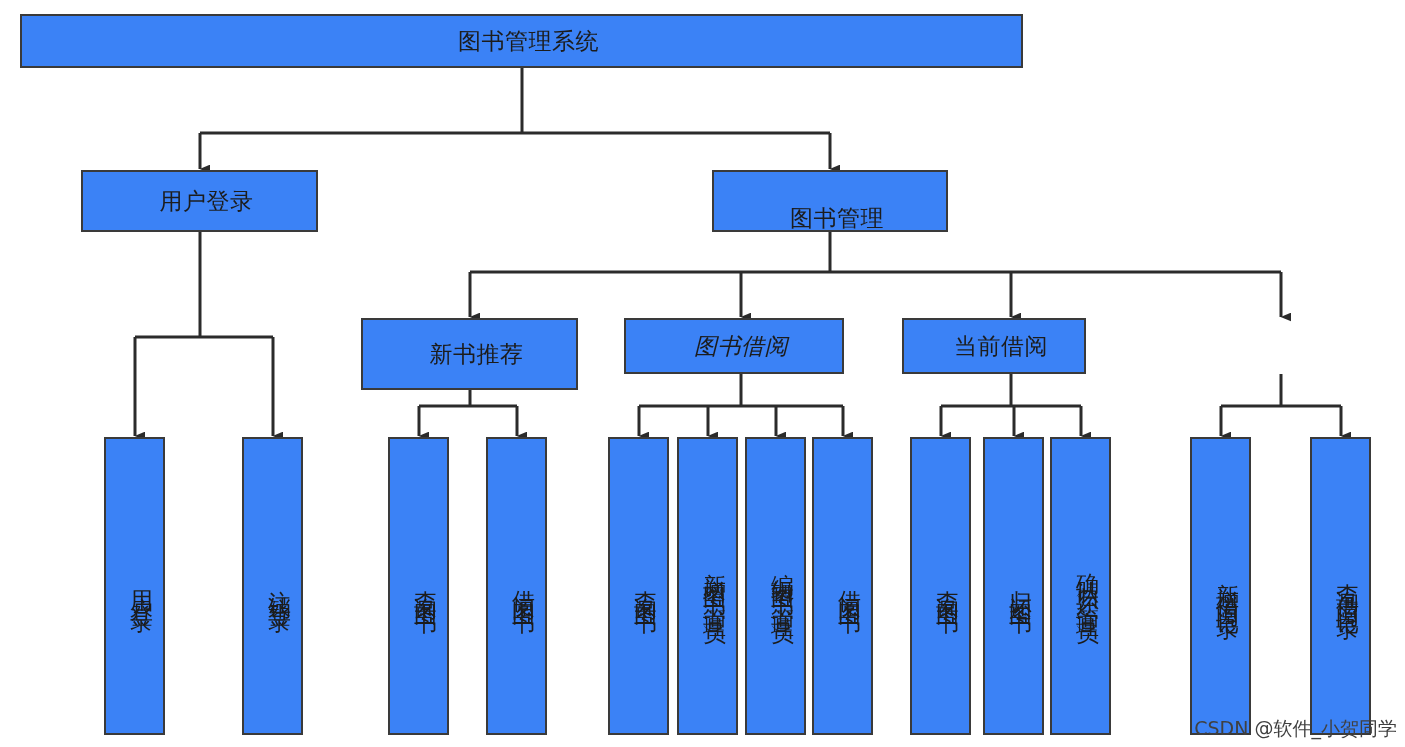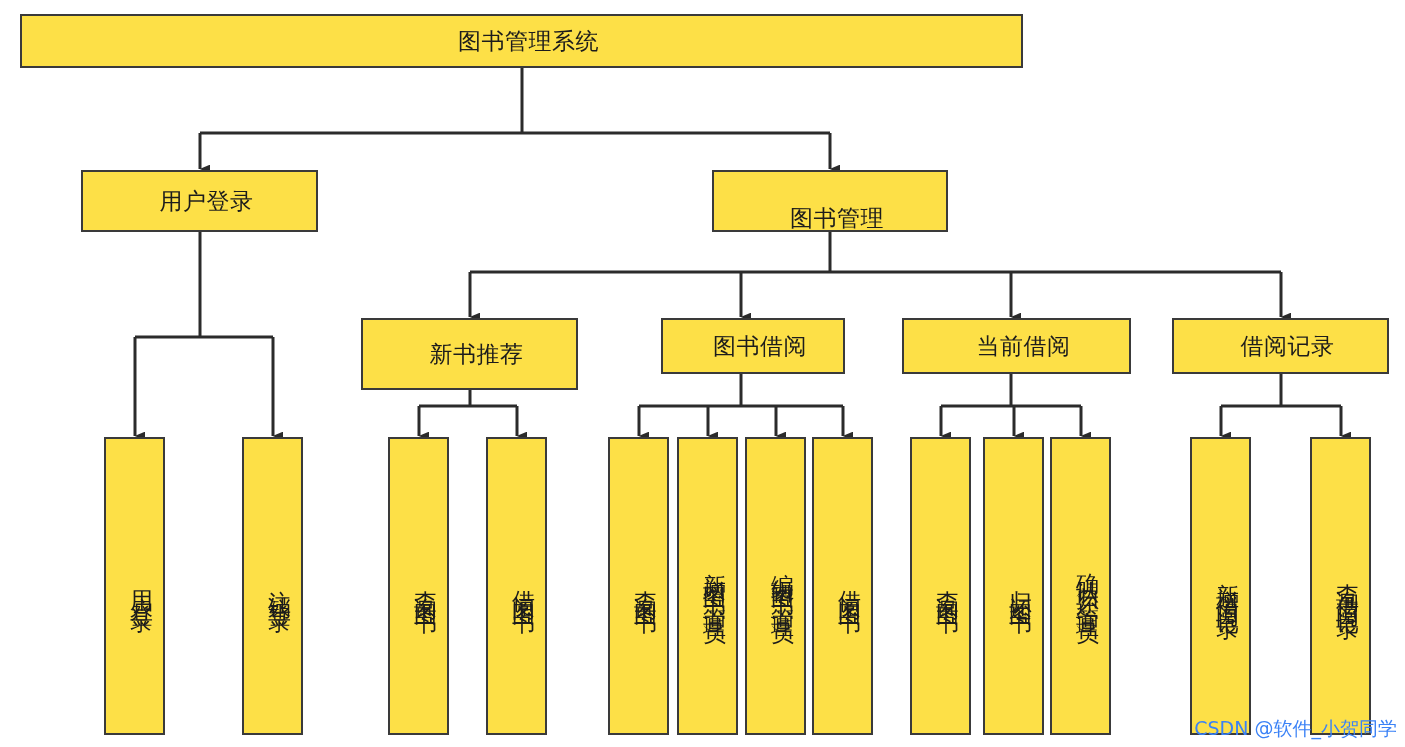--- a/index.html
+++ b/index.html
@@ -24,21 +24,21 @@
     position: absolute;
     left: 0;
     top: 0;
     width: 1405px;
     height: 747px;
     pointer-events: none;
   }
   .node {
     position: absolute;
     box-sizing: border-box;
-    background: #fde047;
+    background: #3b82f6;
     border: 2.4px solid #3a3a3a;
     display: flex;
     align-items: center;
     justify-content: center;
     overflow: hidden;
     padding-left: 14px;
   }
   .node .label {
     color: #1c1c1c;
     line-height: 1.0;
@@ -59,21 +59,21 @@
     font-size: 23px;
     letter-spacing: 7px;
     line-height: 1;
     max-height: 100%;
   }
   .watermark {
     position: absolute;
     right: 8px;
     bottom: 5px;
     font-size: 19px;
-    color: #3b82f6;
+    color: #404040;
     white-space: nowrap;
     font-family: "DejaVu Sans", "Liberation Sans", sans-serif;
   }
 </style>
 </head>
 <body>
 
 <div id="diagram-root">
 
   <svg class="connectors" viewBox="0 0 1405 747" xmlns="http://www.w3.org/2000/svg">
@@ -126,28 +126,25 @@
   <div class="node horiz" style="left: 81px; top: 170px; width: 237px; height: 62px;">
     <span class="label">用户登录</span>
   </div>
   <div class="node horiz" style="left: 712px; top: 170px; width: 236px; height: 62px; align-items: flex-end;">
     <span class="label">图书管理</span>
   </div>
 
   <div class="node horiz" style="left: 361px; top: 318px; width: 217px; height: 72px;">
     <span class="label">新书推荐</span>
   </div>
-  <div class="node horiz" style="left: 661px; top: 318px; width: 184px; height: 56px;">
+  <div class="node horiz" style="left: 624px; top: 318px; width: 220px; height: 56px; font-style: italic;">
     <span class="label">图书借阅</span>
   </div>
-  <div class="node horiz" style="left: 902px; top: 318px; width: 229px; height: 56px;">
+  <div class="node horiz" style="left: 902px; top: 318px; width: 184px; height: 56px;">
     <span class="label">当前借阅</span>
-  </div>
-  <div class="node horiz" style="left: 1172px; top: 318px; width: 217px; height: 56px;">
-    <span class="label">借阅记录</span>
   </div>
 
   <div class="node vert" style="left: 104px; top: 437px; width: 61px; height: 298px;">
     <span class="label">用户登录</span>
   </div>
   <div class="node vert" style="left: 242px; top: 437px; width: 61px; height: 298px;">
     <span class="label">注销登录</span>
   </div>
   <div class="node vert" style="left: 388px; top: 437px; width: 61px; height: 298px;">
     <span class="label">查询图书</span>

